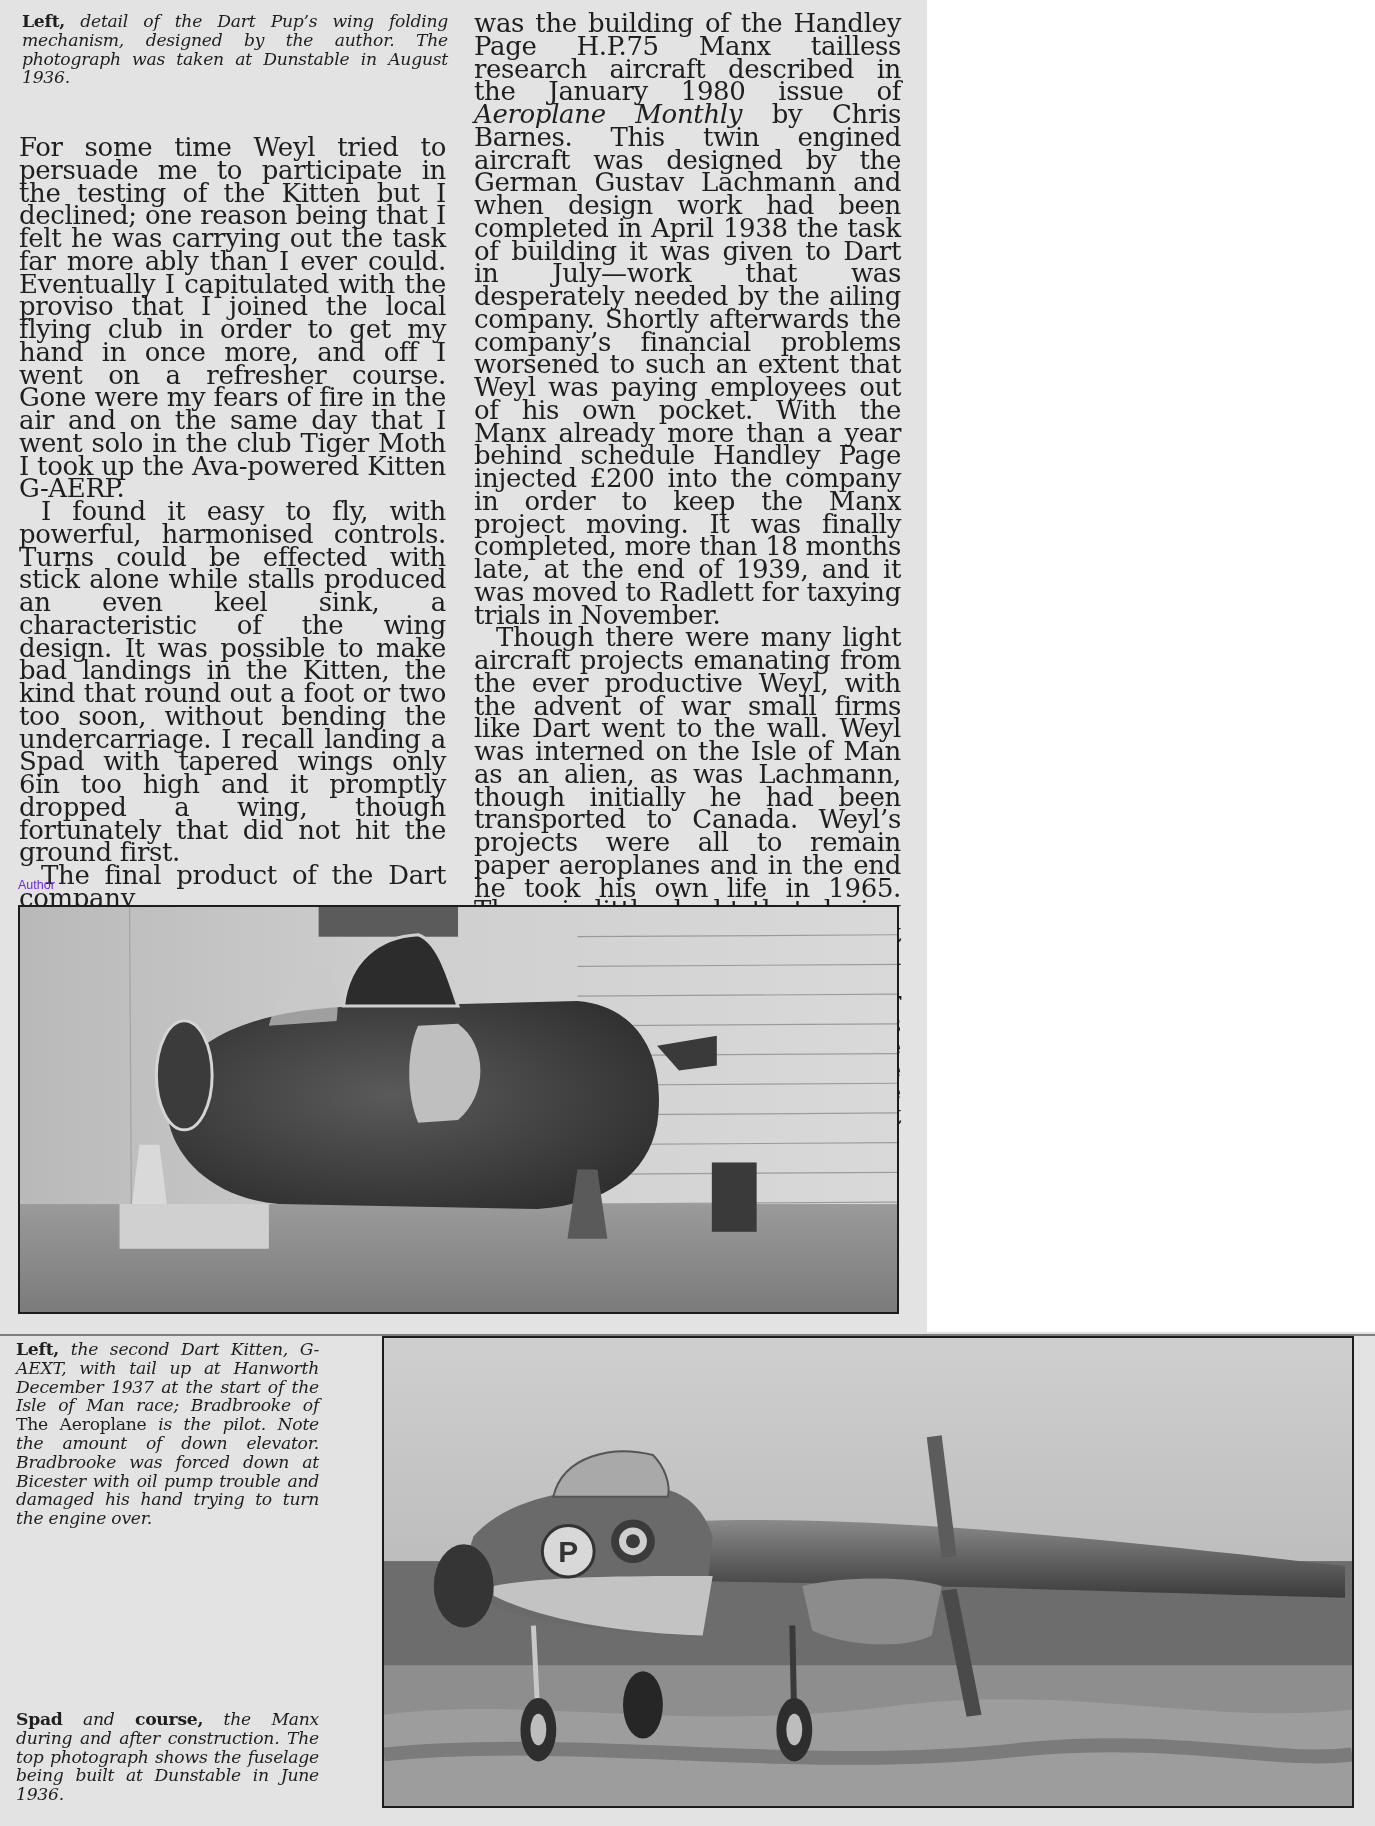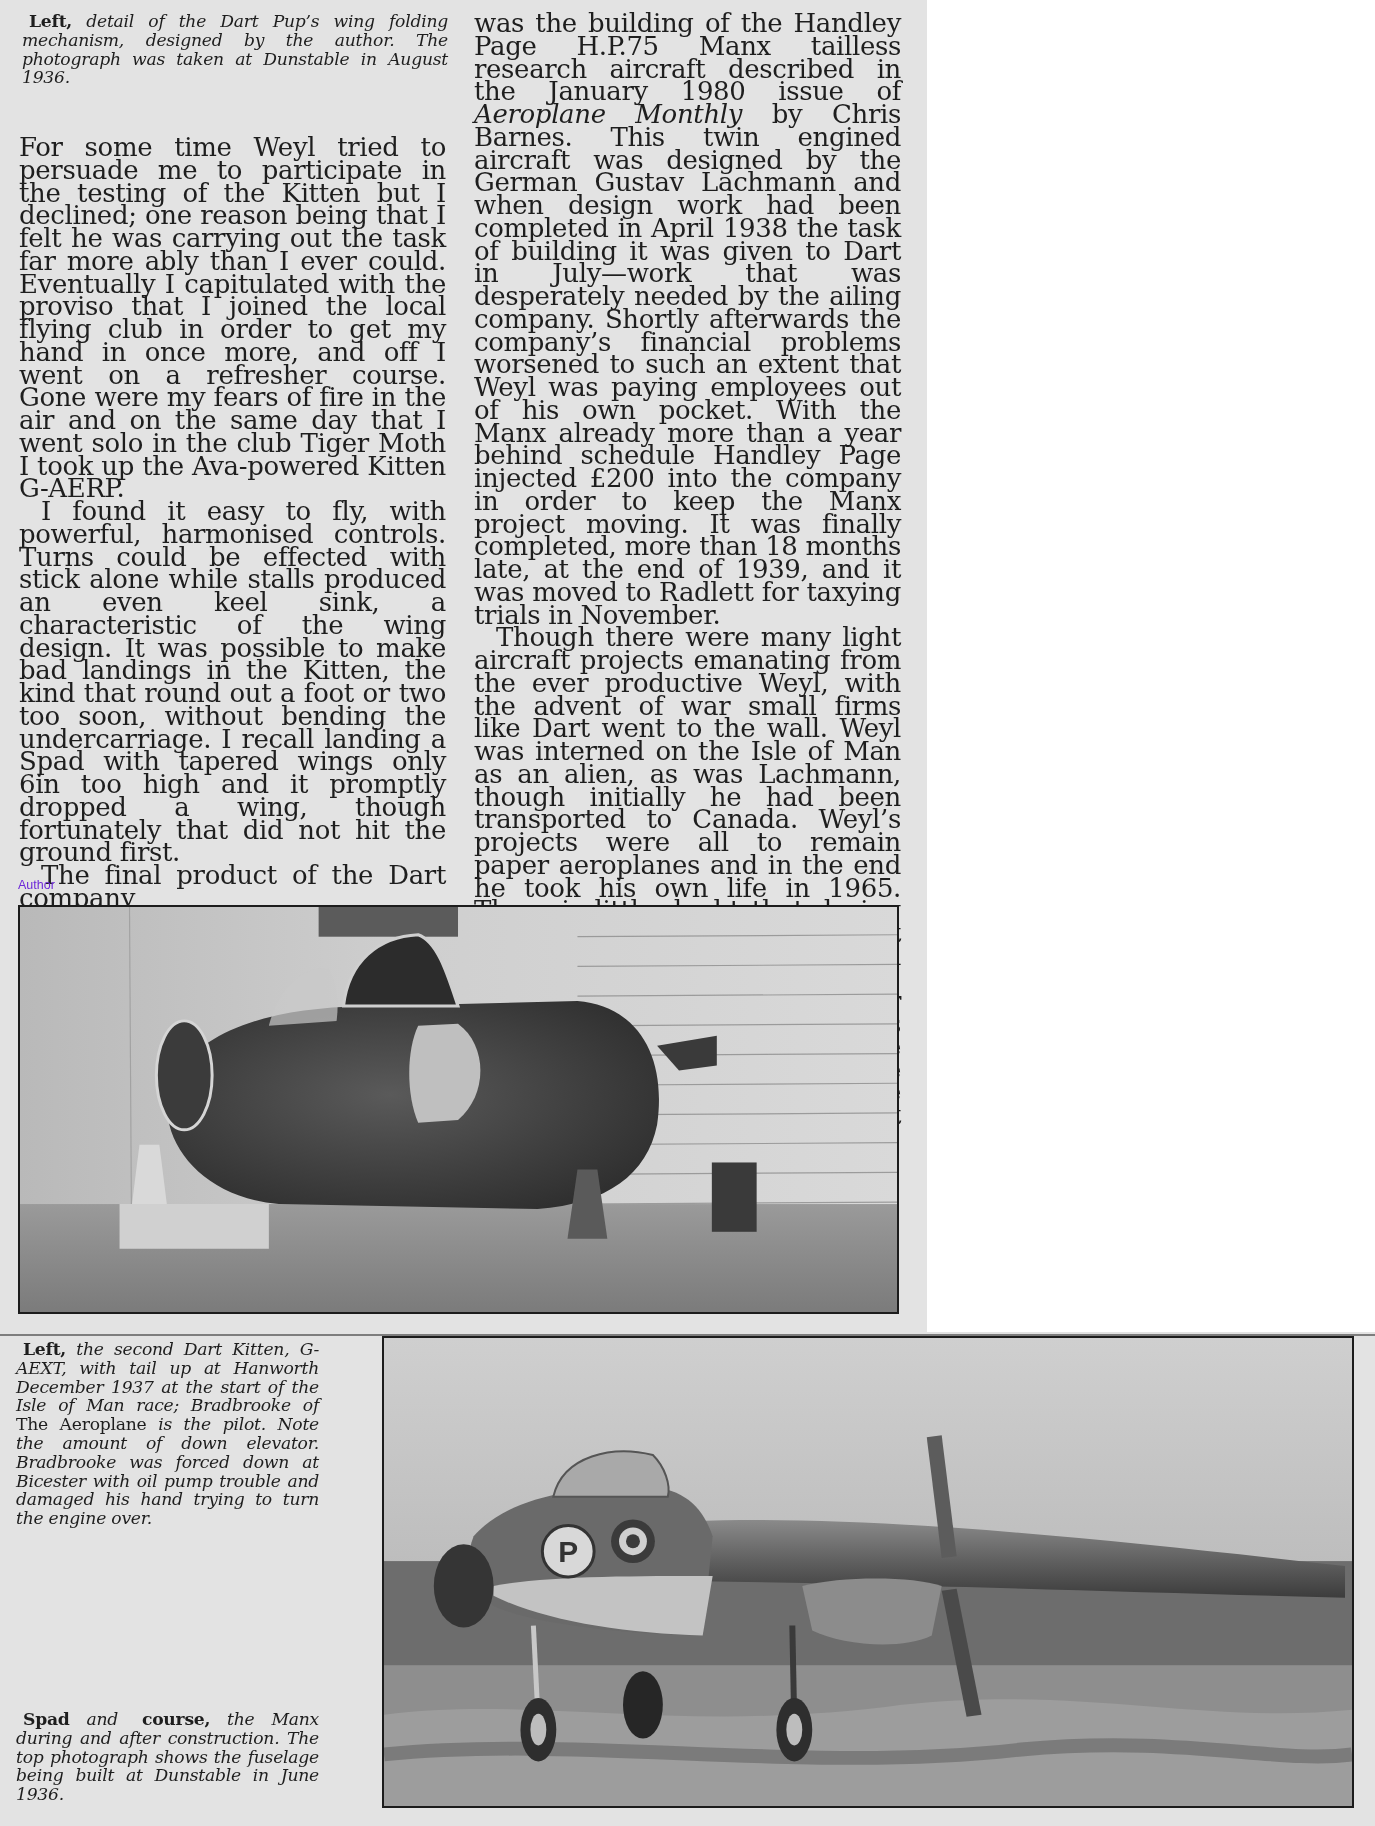--- a/index.html
+++ b/index.html
@@ -6,21 +6,21 @@
   body { width:1375px; height:1826px; position:relative; background:#ffffff; overflow:hidden;
          font-family:"DejaVu Serif", "Liberation Serif", serif; color:#1e1e1e; }
   .page-top { position:absolute; left:0; top:0; width:927px; height:1334px; background:#e3e3e3; }
   .page-bottom { position:absolute; left:0; top:1332px; width:1375px; height:494px; background:#e3e3e3; }
   .col { position:absolute; font-size:26px; line-height:22.75px; text-align:justify; letter-spacing:-0.35px; }
   .col p { margin:0; }
   .col p.indent { text-indent:22px; }
   .col1 { left:19px; width:427px; top:136px; }
   .col2 { left:474px; width:427px; top:12px; }
   .cap { position:absolute; font-size:17.2px; line-height:18.8px; text-align:justify; letter-spacing:-0.25px; }
-  .cap b { font-weight:bold; font-style:normal;margin-left:7px; }
+  .cap b { font-weight:bold; font-style:normal; }
   .cap i { font-style:italic; }
   .cap .up { font-style:normal; }
   .cap1 { left:22px; top:12px; width:426px; }
   .cap2 { left:16px; top:1340px; width:303px; }
   .cap3 { left:16px; top:1710px; width:303px; }
   .credit { position:absolute; left:18px; top:878px; font-family:"Liberation Sans", "DejaVu Sans", sans-serif; font-size:12.5px; color:#6d28d9; }
   .photo { position:absolute; border:2px solid #1c1c1c; overflow:hidden; box-sizing:border-box; }
   .photo svg { display:block; width:100%; height:100%; }
   .photo1 { left:18px; top:905px; width:881px; height:409px; }
   .photo2 { left:382px; top:1336px; width:972px; height:472px; }

